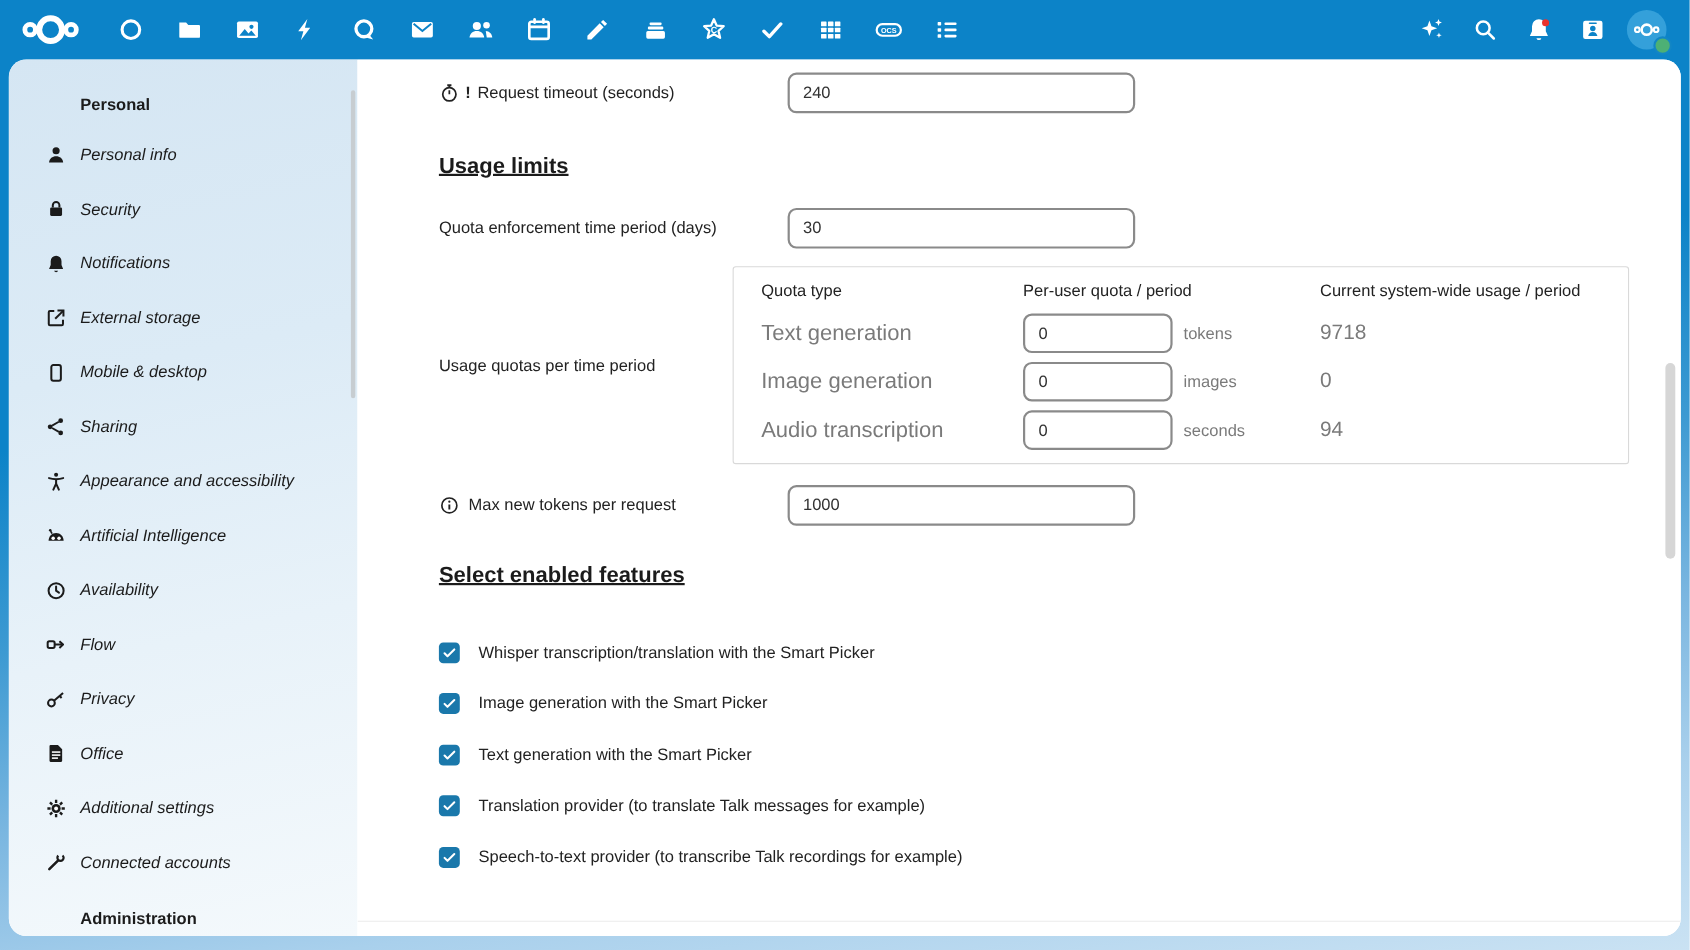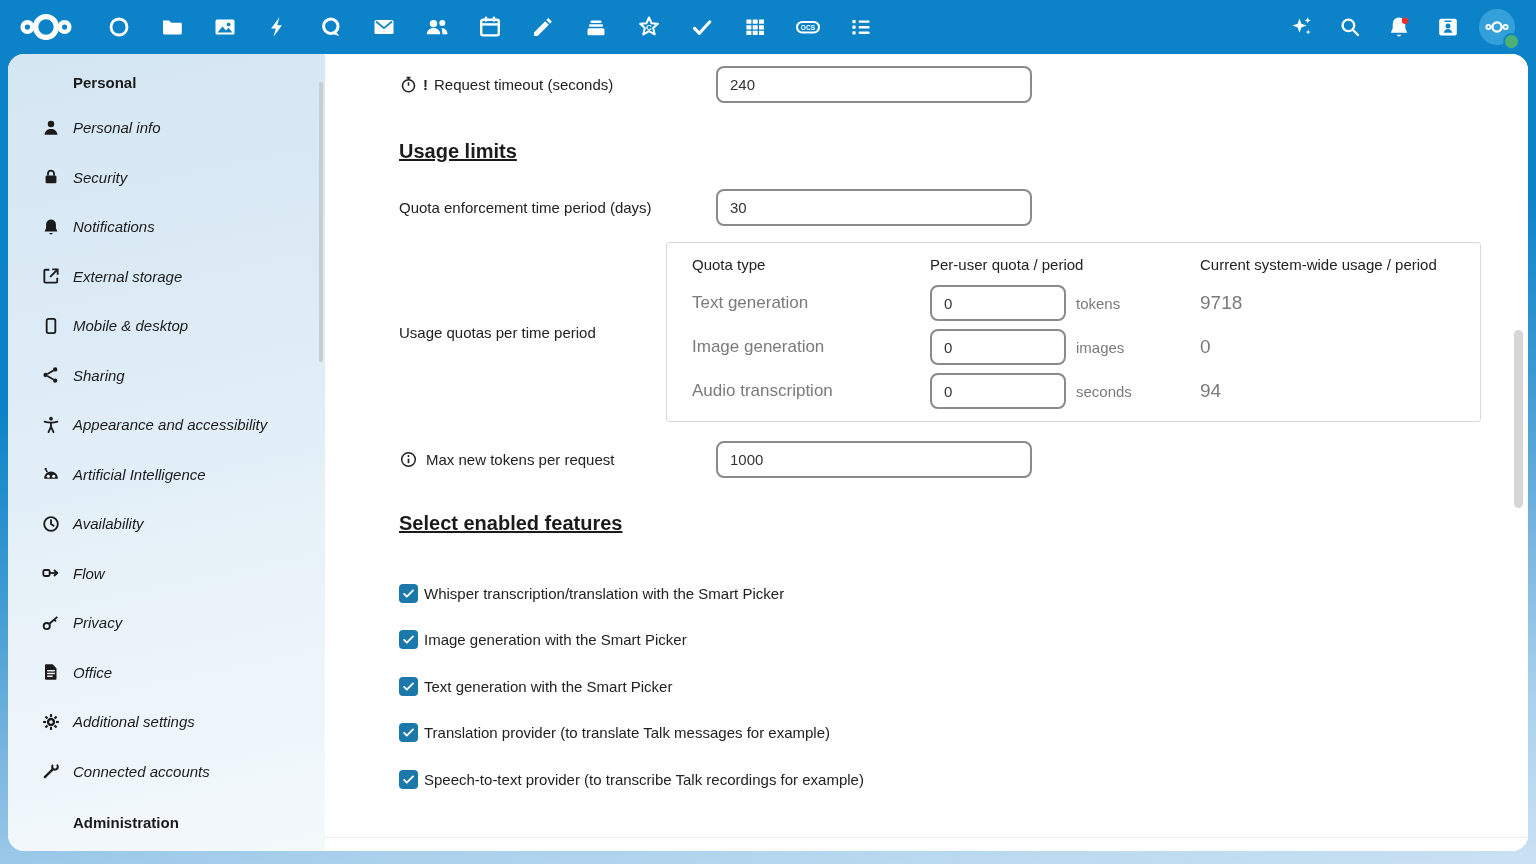--- a/index.html
+++ b/index.html
@@ -14,21 +14,21 @@
   .iconbtn { width:53px; height:54px; display:flex; align-items:center; justify-content:center; background:none; border:none; cursor:pointer; color:#fff; }
   .right { margin-left:auto; display:flex; align-items:center; }
   .right .iconbtn { width:49px; }
   .bellwrap { position:relative; }
   .avatarbtn { width:50px; height:54px; border:none; background:none; display:flex; align-items:center; justify-content:center; position:relative; cursor:pointer; }
   .avatar { width:36px; height:36px; border-radius:50%; background:#34a0da; display:flex; align-items:center; justify-content:center; }
   .statusdot { position:absolute; right:2px; bottom:4px; width:17px; height:17px; border-radius:50%; background:var(--status-green); border:2px solid #1286c5; }
 
   
   .frame { position:absolute; left:8px; right:8px; top:54px; bottom:13px; border-radius:16px; overflow:hidden; display:flex; background:#fff; }
-  .sidebar { width:317px; flex:none; background:linear-gradient(168deg,#d5e6f3 0%,#dcebf6 35%,#e8f2f9 65%,#f4f9fc 100%); position:relative; overflow:hidden; padding-top:20px; }
+  .sidebar { width:317px; flex:none; background:linear-gradient(168deg,#d5e6f3 0%,#dcebf6 35%,#e8f2f9 65%,#f4f9fc 100%); position:relative; overflow:hidden; padding-top:33px; }
   .side-head { font-size:15px; font-weight:bold; color:#1b1b1b; margin:0 0 12px 65px; }
   .side-item { height:49.5px; display:flex; align-items:center; padding-left:33px; cursor:pointer; color:#1b1b1b;font-style:italic; }
   .side-item .ic { width:20px; height:20px; flex:none; display:flex; }
   .side-item .lbl { margin-left:12px; font-size:15px; }
   .side-head.admin { margin-top:18px; }
   .side-scroll { position:absolute; right:2px; top:28px; width:4px; height:280px; border-radius:2px; background:#c7cdd1; }
 
   .main { flex:1; background:#fff; position:relative; overflow:hidden; padding:12px 0 0 74px; }
   .form-row { display:flex; align-items:center; height:37px; }
   .flabel { width:317px; display:flex; align-items:center; font-size:15px; color:#222; }
@@ -37,29 +37,29 @@
   input.std { width:316px; height:37px; border:2px solid #8a8a8a; border-radius:8px; padding:0 12px; font-size:15px; color:#333; font-family:inherit; background:#fff; }
   input.small { width:136px; height:36px; border:2px solid #8a8a8a; border-radius:8px; padding:0 12px; font-size:15px; color:#333; font-family:inherit; background:#fff; }
   h3.sect { font-size:20px; color:#1b1b1b; text-decoration:underline; margin-top:37px; }
 
   .table-row { display:flex; align-items:center; margin-top:16px; }
   .tlabel { width:267px; font-size:15px; color:#222; }
   .qtable { width:815px; border:1px solid #d9d9d9; border-radius:3px; background:#fff; padding:4px 16px 8px; }
   .qgrid { display:grid; grid-template-columns:238px 270px auto; align-items:center; padding-left:9px; }
   .qhead { height:34px; font-size:15px; color:#222; }
   .qrow { height:44px; }
-  .qtype { color:#7a7a7a; font-size:17px; }
+  .qtype { color:#7a7a7a; font-size:20px; }
   .qunit { color:#7a7a7a; font-size:15px; margin-left:10px; }
   .qusage { color:#7a7a7a; font-size:19px; }
   .qinputwrap { display:flex; align-items:center; }
 
   .cbx-list { margin-top:35px; }
   .cbx-row { height:46.5px; display:flex; align-items:center; cursor:pointer; }
   .cbx { width:19px; height:19px; border-radius:4px; background:var(--check-blue); display:flex; align-items:center; justify-content:center; flex:none; }
-  .cbx-lbl { margin-left:6px; font-size:15px; color:#222; }
+  .cbx-lbl { margin-left:17px; font-size:15px; color:#222; }
 
   .main-scroll { position:absolute; right:5px; top:276px; width:9px; height:178px; border-radius:5px; background:#d6d6d6; }
   .bottom-line { position:absolute; left:0; right:0; bottom:13px; border-top:1px solid #ededed; }
 </style>
 </head>
 <body>
 
 <div class="topbar">
   <div class="logo">
     <svg width="62" height="30" viewBox="0 0 34 20">

